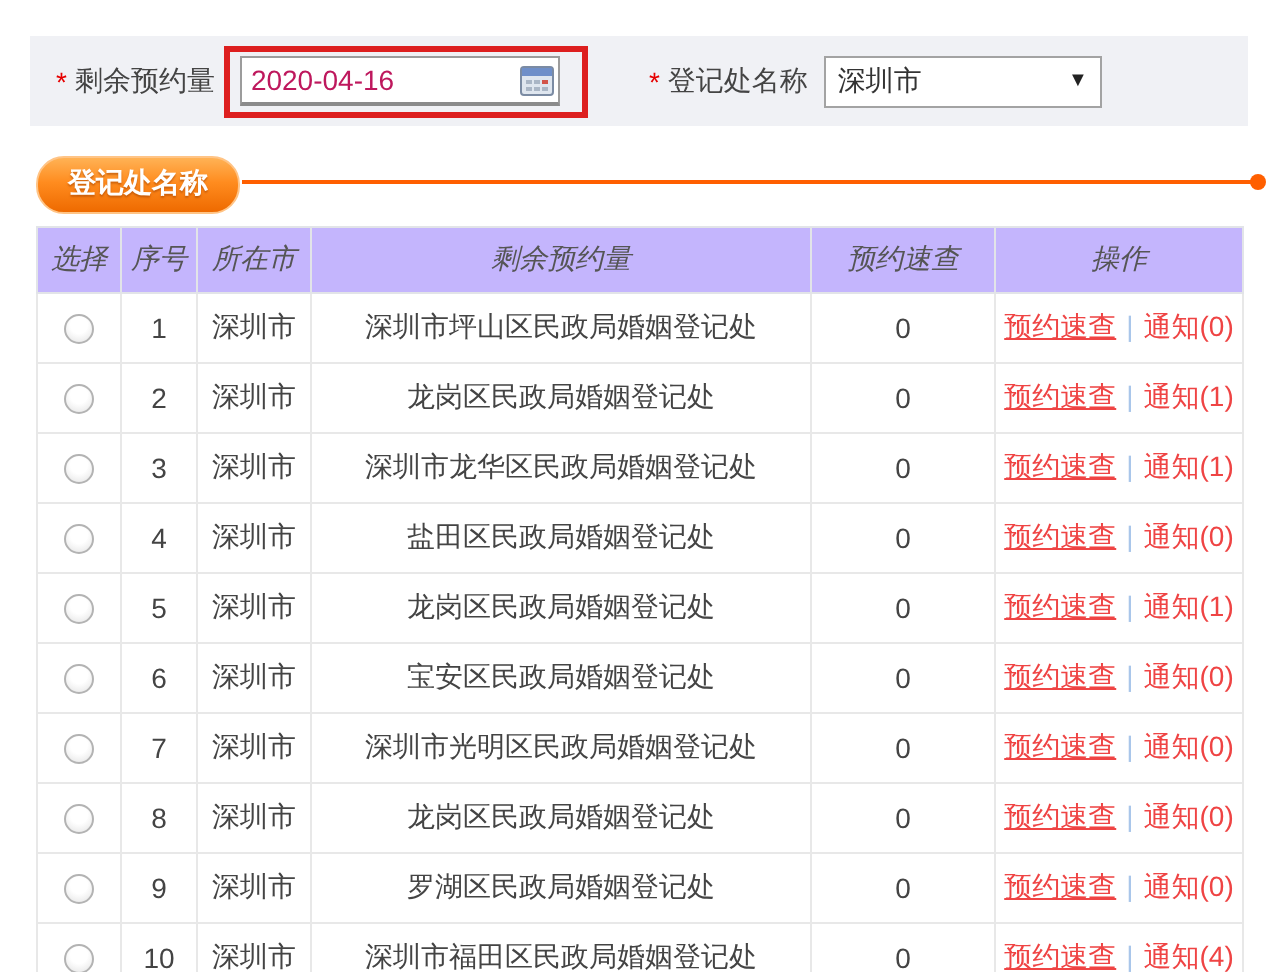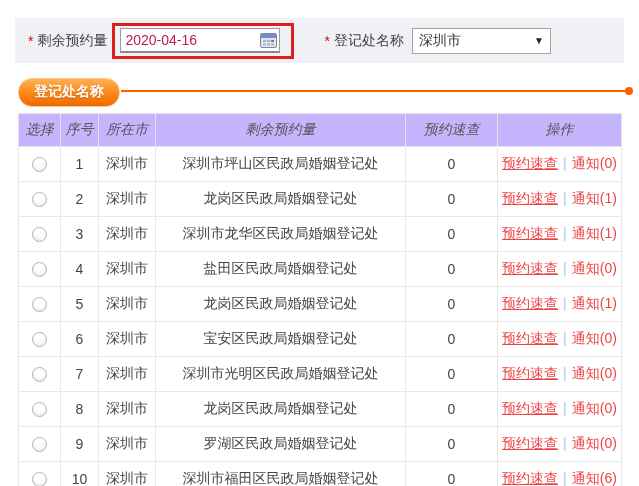--- a/index.html
+++ b/index.html
@@ -251,17 +251,17 @@
       <a class="lnk u">预约速查</a><span class="sep">|</span><a class="lnk">通知(0)</a>
     </td>
   </tr>
       <tr>
     <td><span class="radio"></span></td>
     <td>10</td>
     <td>深圳市</td>
     <td>深圳市福田区民政局婚姻登记处</td>
     <td class="remain">0</td>
     <td>
-      <a class="lnk u">预约速查</a><span class="sep">|</span><a class="lnk">通知(6)</a>
+      <a class="lnk u">预约速查</a><span class="sep">|</span><a class="lnk">通知(4)</a>
     </td>
   </tr>
     </tbody>
 </table>
 
 </body></html>

